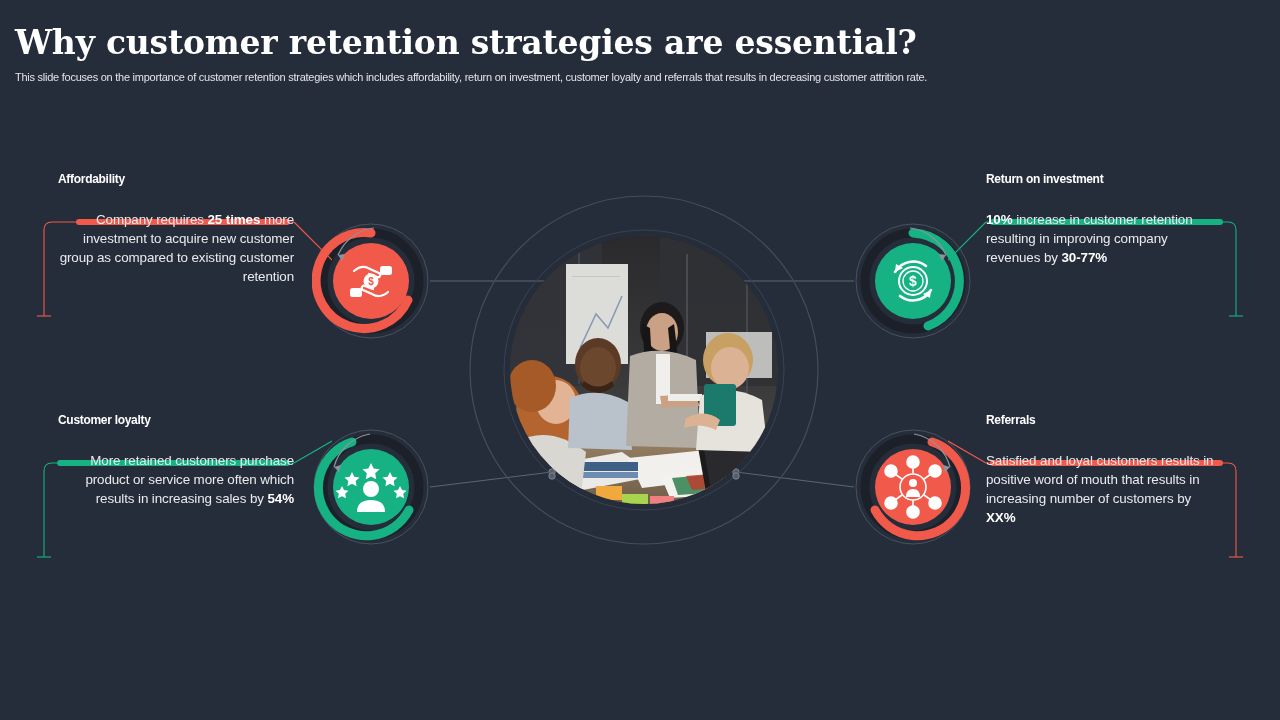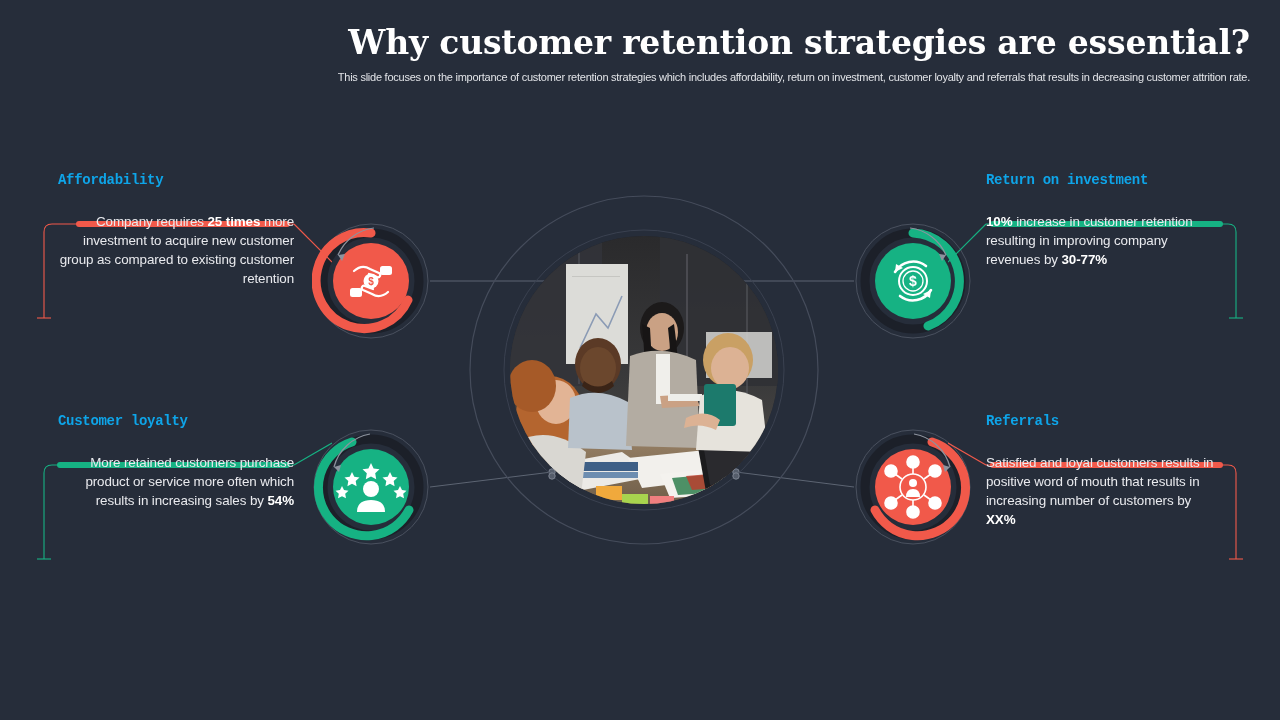--- a/index.html
+++ b/index.html
@@ -15,21 +15,21 @@
   }
 
   .slide {
     position: absolute;
     inset: 0;
     width: 1280px;
     height: 720px;
   }
 
   
-  .header { position: absolute; left: 30px; top: 24px; width: 1220px; text-align: right; }
+  .header { position: absolute; left: 15px; top: 24px; width: 1220px; }
 
   .slide-title {
     font-family: "DejaVu Serif", "Liberation Serif", serif;
     font-weight: bold;
     font-size: 33px;
     letter-spacing: -0.2px;
     color: #ffffff;
     line-height: 1.15;
     white-space: nowrap;
   }
@@ -43,24 +43,24 @@
   }
 
   
   .card { position: absolute; width: 300px; }
   .card-tl { left: 32px;  top: 172px; }
   .card-bl { left: 32px;  top: 413px; }
   .card-tr { left: 948px; top: 172px; }
   .card-br { left: 948px; top: 413px; }
 
   .card-title {
-    font-family: Liberation Mono, monospace;
+    font-family: Liberation Sans, sans-serif;
     font-weight: bold;
-    font-size: 14px;
-    color: #0ea5e9;
+    font-size: 12px;
+    color: #ffffff;
     margin-left: 26px;
     letter-spacing: -0.3px;
     white-space: nowrap;
   }
   .card-tr .card-title, .card-br .card-title { margin-left: 38px; }
 
   .bracket { position: relative; width: 300px; height: 130px; margin-top: 8px; }
   .bracket svg { position: absolute; left: 0; top: 0; }
 
   .card-body {

